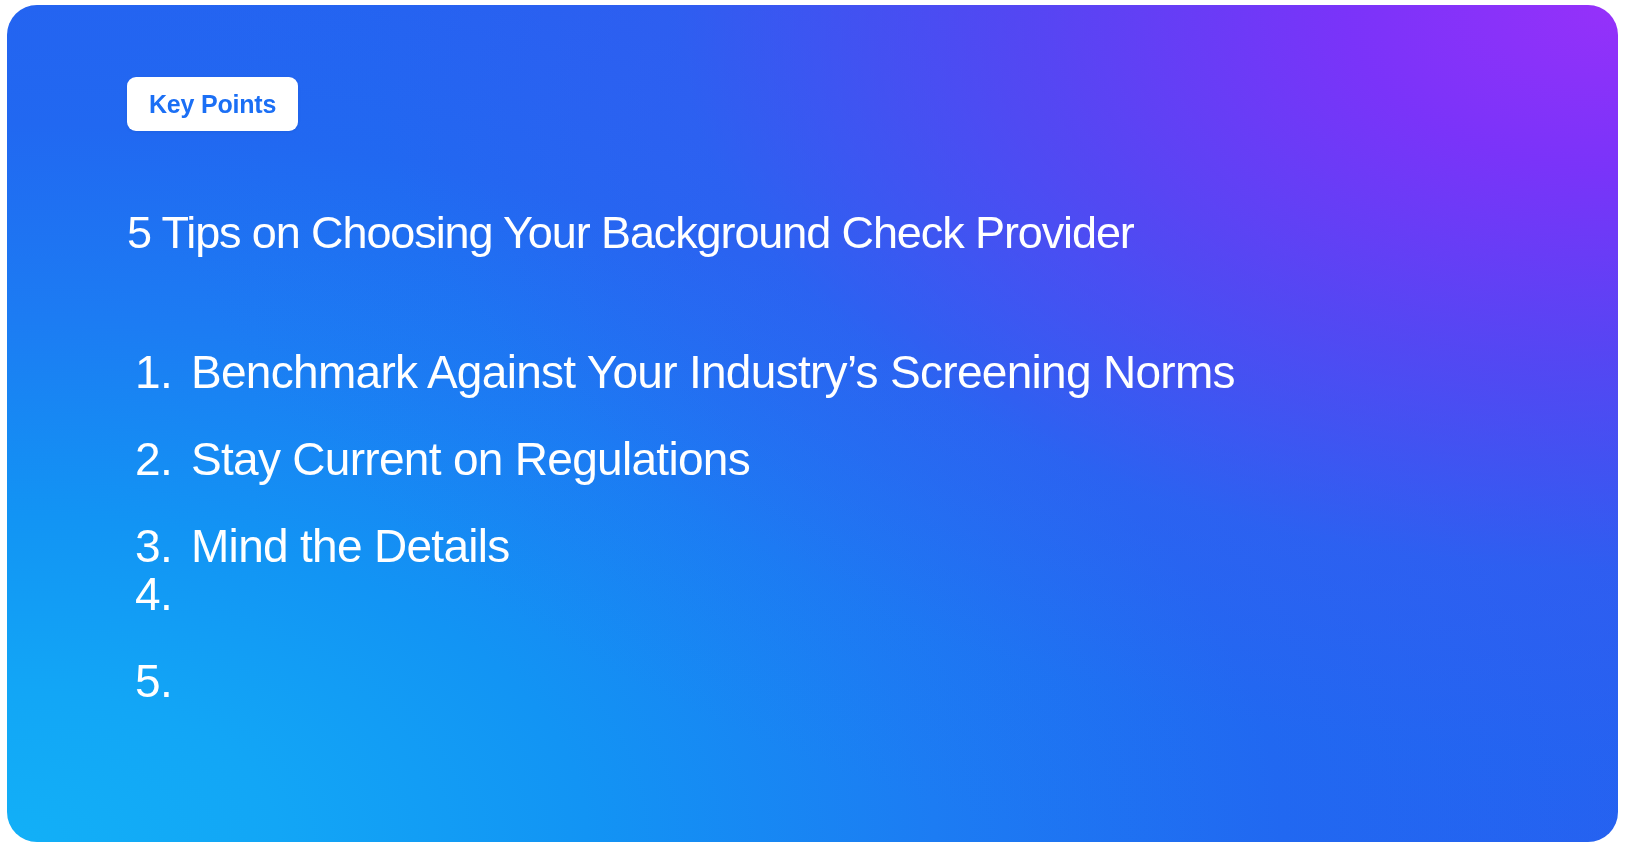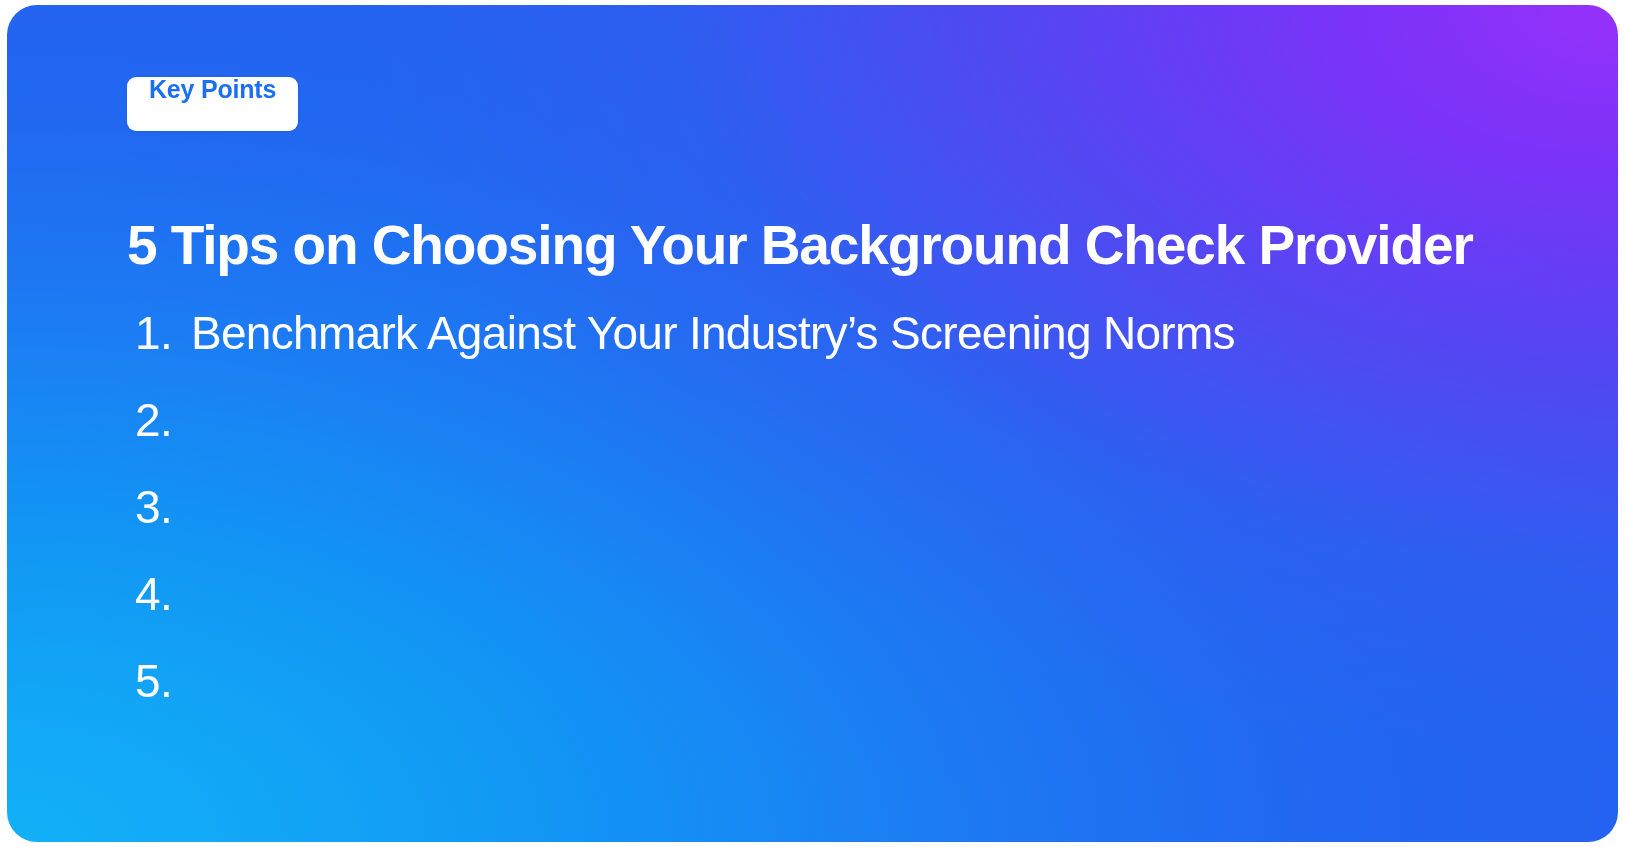--- a/index.html
+++ b/index.html
@@ -49,43 +49,43 @@
     height: 100%;
   }
 
   .badge {
     position: absolute;
     left: 120px;
     top: 72px;
     height: 54px;
     padding: 0 22px;
     display: flex;
-    align-items: flex-start;
+    align-items: center;
     justify-content: center;
     background: #ffffff;
     border-radius: 9px;
     box-shadow: 0 1px 3px rgba(10, 40, 120, 0.10);
   }
   .badge-label {
     color: #1B6FF5;
     font-size: 25px;
     font-weight: 700;
     letter-spacing: -0.2px;
     line-height: 1;
     white-space: nowrap;
   }
 
   .title {
     position: absolute;
     left: 120px;
     top: 172px;
     width: 1400px;
     color: #ffffff;
-    font-size: 55px;
-    font-weight: 700;
+    font-size: 45px;
+    font-weight: 400;
     letter-spacing: -1.1px;
     line-height: 1.14;
     white-space: nowrap;
   }
 
   .tips-list {
     position: absolute;
     left: 128px;
     top: 305px;
     margin: 0;
@@ -106,20 +106,21 @@
     font-weight: 500;
     letter-spacing: -0.6px;
     line-height: 1;
   }
   .tip-text {
     color: #ffffff;
     font-size: 46px;
     font-weight: 500;
     letter-spacing: -0.7px;
     line-height: 1;
+    margin-top: 39px;
   }
 </style>
 </head>
 <body>
 
 <div class="card">
   <div class="content">
 
     <div class="badge">
       <span class="badge-label">Key Points</span>
@@ -127,23 +128,25 @@
 
     <h1 class="title">5 Tips on Choosing Your Background Check Provider</h1>
 
     <ol class="tips-list">
       <li class="tip-row">
         <span class="tip-num">1.</span>
         <span class="tip-text">Benchmark Against Your Industry’s Screening Norms</span>
       </li>
       <li class="tip-row">
         <span class="tip-num">2.</span>
+        <span class="tip-text">Stay Current on Regulations</span>
       </li>
       <li class="tip-row">
         <span class="tip-num">3.</span>
+        <span class="tip-text">Mind the Details</span>
       </li>
       <li class="tip-row">
         <span class="tip-num">4.</span>
       </li>
       <li class="tip-row">
         <span class="tip-num">5.</span>
       </li>
     </ol>
 
   </div>

